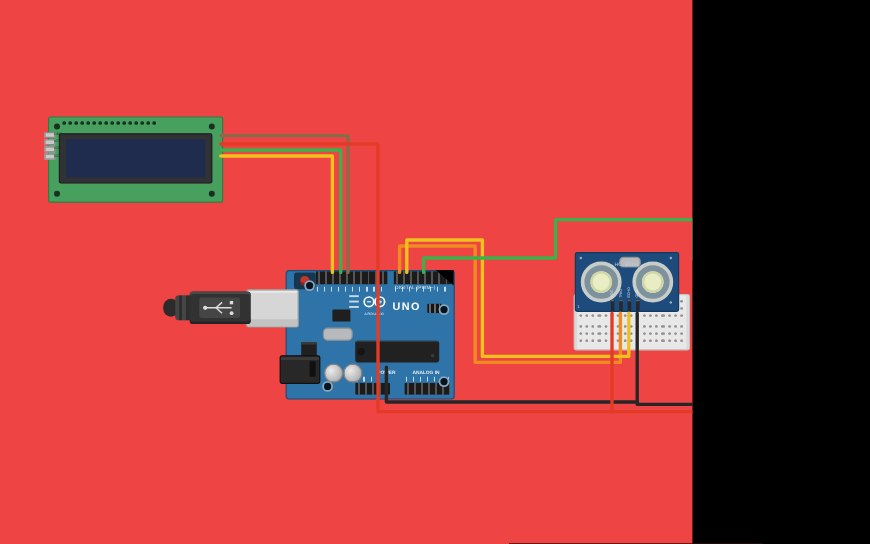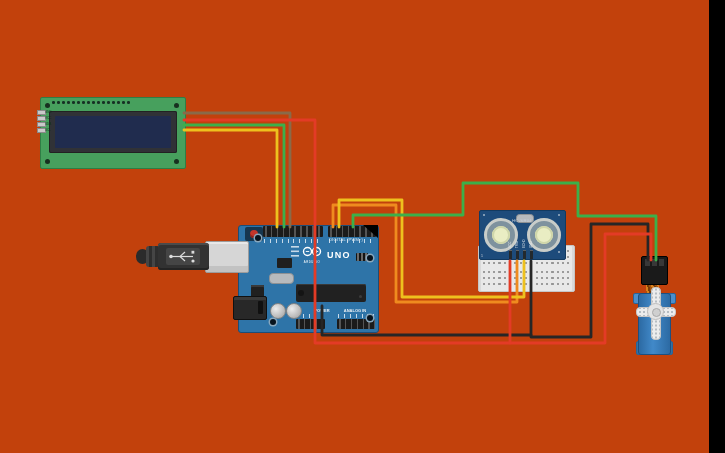--- a/index.html
+++ b/index.html
@@ -1,16 +1,16 @@
 <!DOCTYPE html>
 <html><head>
 <meta charset="utf-8">
 <style>
   html,body{margin:0;padding:0;background:#000;}
-  #scene{position:relative;width:709px;height:453px;background:#c2410c;overflow:hidden;
+  #scene{position:relative;width:577px;height:453px;background:#ef4444;overflow:hidden;
          font-family:"Liberation Sans", sans-serif;}
   .abs{position:absolute;}
   svg{font-family:"Liberation Sans", sans-serif;}
   
   .lcd{left:40px;top:97px;width:144px;height:70px;background:#47a05d;border:1px solid #2f7d45;border-radius:2px;z-index:5;}
   .lcd-bezel{left:8px;top:13px;width:128px;height:42px;background:#303236;border-radius:2px;box-shadow:inset 0 0 0 1px #222;}
   .lcd-screen{left:6px;top:5px;width:116px;height:32px;background:#202c4e;border-radius:1px;}
   .lcd-hole{width:5px;height:5px;border-radius:50%;background:#17301f;}
   .lcd-dot{position:absolute;width:2.5px;height:2.5px;border-radius:50%;background:#173024;}
   .lcd-pinstub{position:absolute;left:-4px;width:7px;height:3px;background:#c9c9c9;border:1px solid #8a8a8a;}

